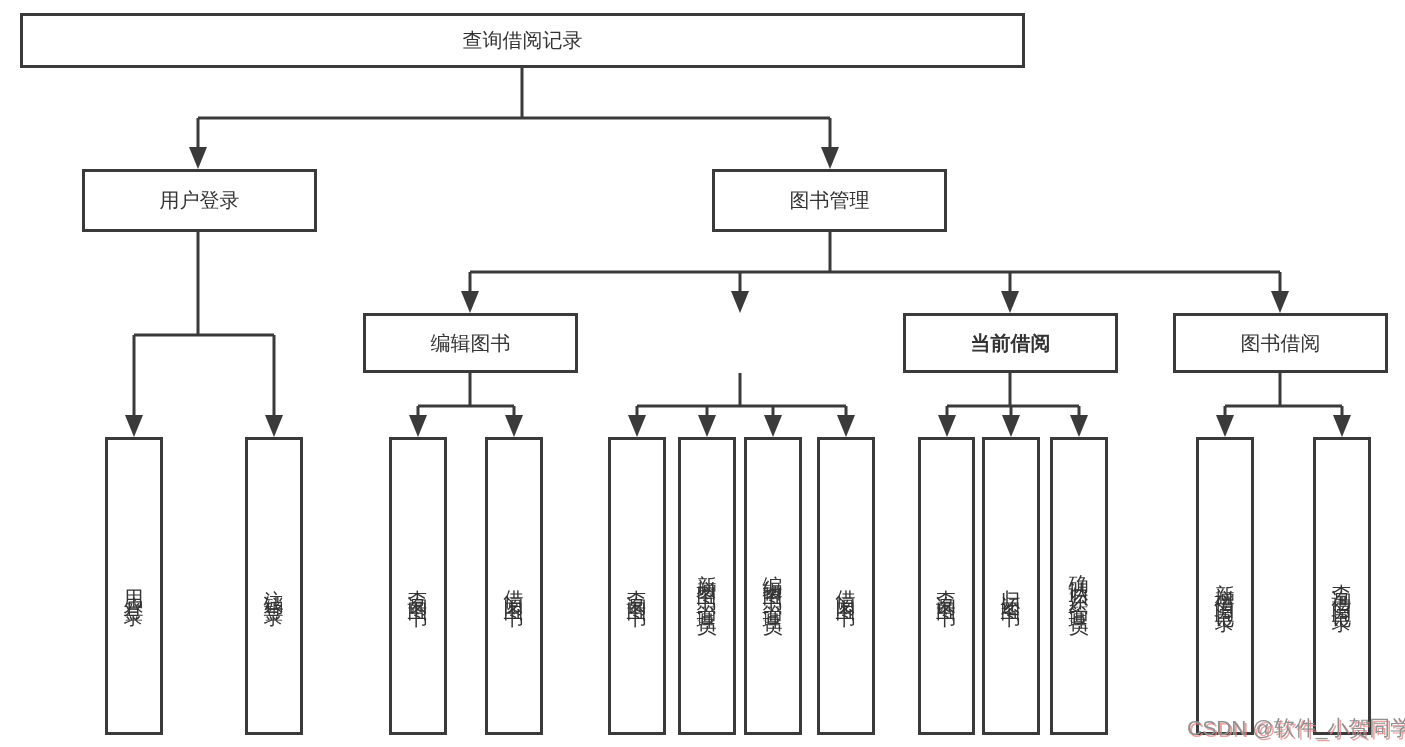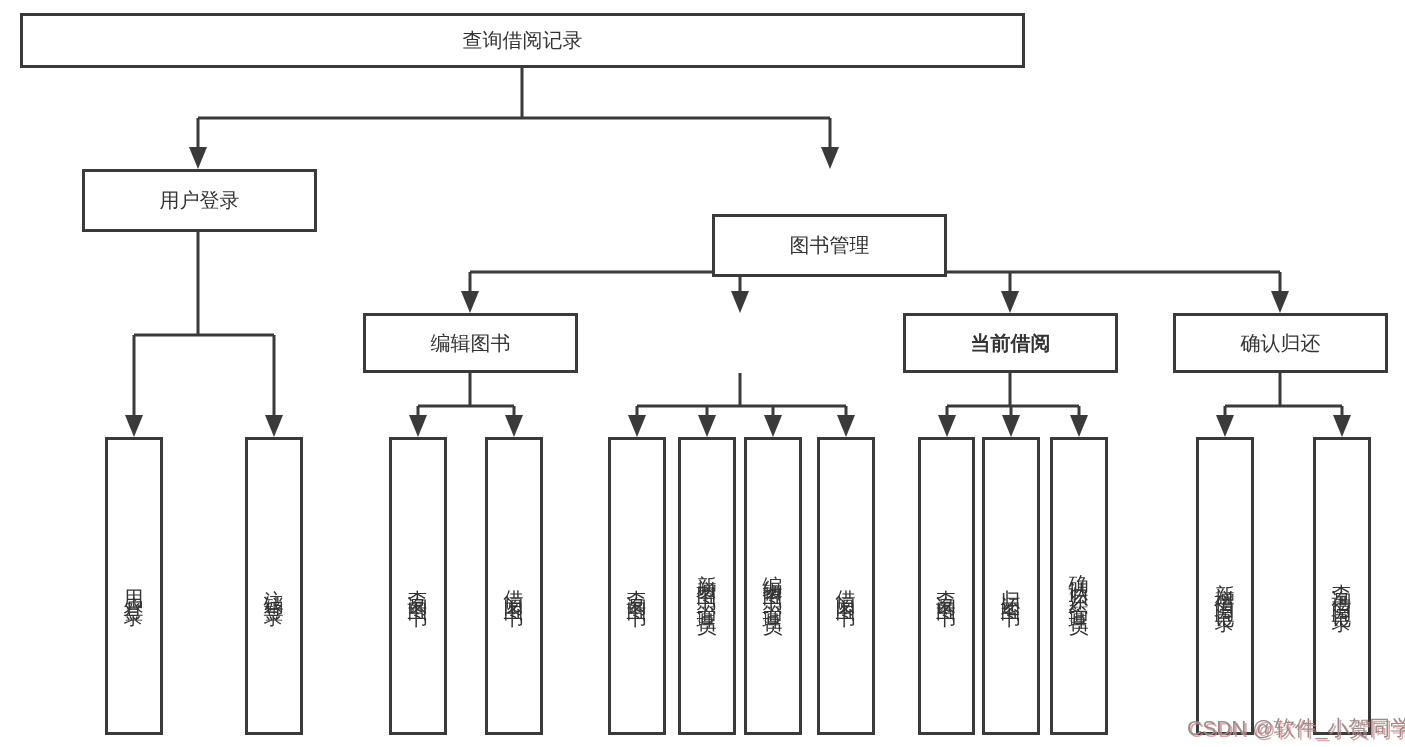--- a/index.html
+++ b/index.html
@@ -33,21 +33,21 @@
   .vnode {
     writing-mode: vertical-rl;
     text-orientation: mixed;
     letter-spacing: 6px;
     line-height: 1;
     font-size: 20px;
   }
   
   .n-root        { left: 20px;   top: 13px;  width: 1005px; height: 55px; }
   .n-user-login  { left: 82px;   top: 169px; width: 235px;  height: 63px; }
-  .n-book-mgmt   { left: 712px;  top: 169px; width: 235px;  height: 63px; margin-top: 45px; }
+  .n-book-mgmt   { left: 712px;  top: 169px; width: 235px;  height: 63px; }
   .n-new-rec     { left: 363px;  top: 313px; width: 215px;  height: 60px; }
   .n-borrow      { left: 633px;  top: 313px; width: 215px;  height: 60px; }
   .n-current     { left: 903px;  top: 313px; width: 215px;  height: 60px; font-weight: bold; }
   .n-records     { left: 1173px; top: 313px; width: 215px;  height: 60px; }
   
   .leaf { top: 437px; height: 298px; width: 58px; }
   .l-a1 { left: 105px; }
   .l-a2 { left: 245px; }
   .l-b1 { left: 389px; }
   .l-b2 { left: 485px; }
@@ -119,21 +119,21 @@
     </g>
   </svg>
 
   <div class="node n-root">查询借阅记录</div>
 
   <div class="node n-user-login">用户登录</div>
   <div class="node n-book-mgmt">图书管理</div>
 
   <div class="node n-new-rec">编辑图书</div>
   <div class="node n-current">当前借阅</div>
-  <div class="node n-records">确认归还</div>
+  <div class="node n-records">图书借阅</div>
 
   <div class="node vnode leaf l-a1">用户登录</div>
   <div class="node vnode leaf l-a2">注销登录</div>
 
   <div class="node vnode leaf l-b1">查询图书</div>
   <div class="node vnode leaf l-b2">借阅图书</div>
 
   <div class="node vnode leaf l-c1">查询图书</div>
   <div class="node vnode leaf l-c2">新增图书（管理员）</div>
   <div class="node vnode leaf l-c3">编辑图书（管理员）</div>

